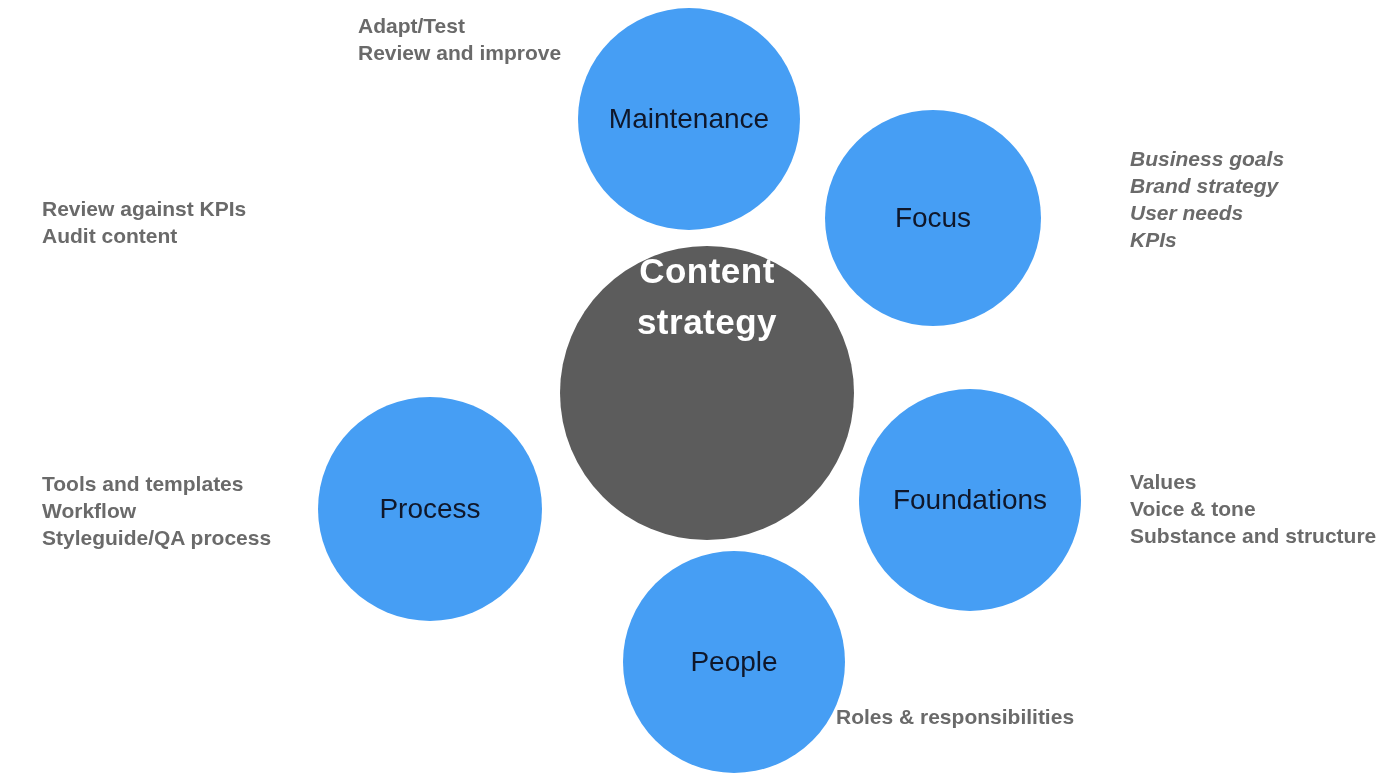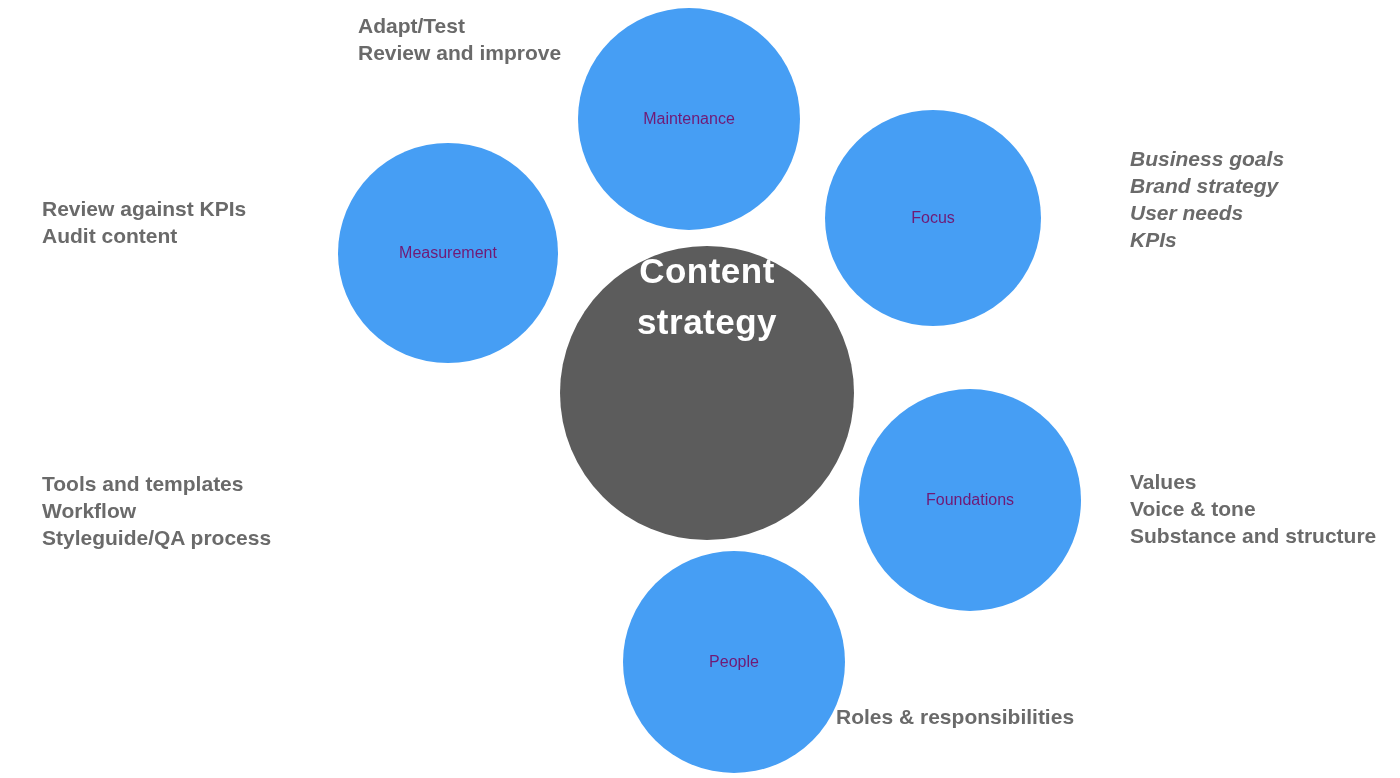--- a/index.html
+++ b/index.html
@@ -17,22 +17,22 @@
   }
   .node {
     position: absolute;
     border-radius: 50%;
     background: #469ef4;
     display: flex;
     align-items: center;
     justify-content: center;
   }
   .node-label {
-    color: #701a75;
-    font-size: 16px;
+    color: #0f172a;
+    font-size: 28px;
     font-weight: 400;
     text-align: left;
     white-space: pre-line;
   }
   .hub {
     position: absolute;
     border-radius: 50%;
     background: #5c5c5c;
     display: flex;
     align-items: flex-start;
@@ -106,23 +106,23 @@
   </div>
 
   <div class="node" id="node-foundations">
     <span class="node-label">Foundations</span>
   </div>
 
   <div class="node" id="node-people">
     <span class="node-label">People</span>
   </div>
 
+  <div class="node" id="node-process">
+    <span class="node-label">Process</span>
+  </div>
 
-  <div class="node" id="node-measurement">
-    <span class="node-label">Measurement</span>
-  </div>
 
   <div class="hub" id="hub">
     <span class="hub-label">Content
 strategy</span>
   </div>
 
 </div>
 
 </body></html>

